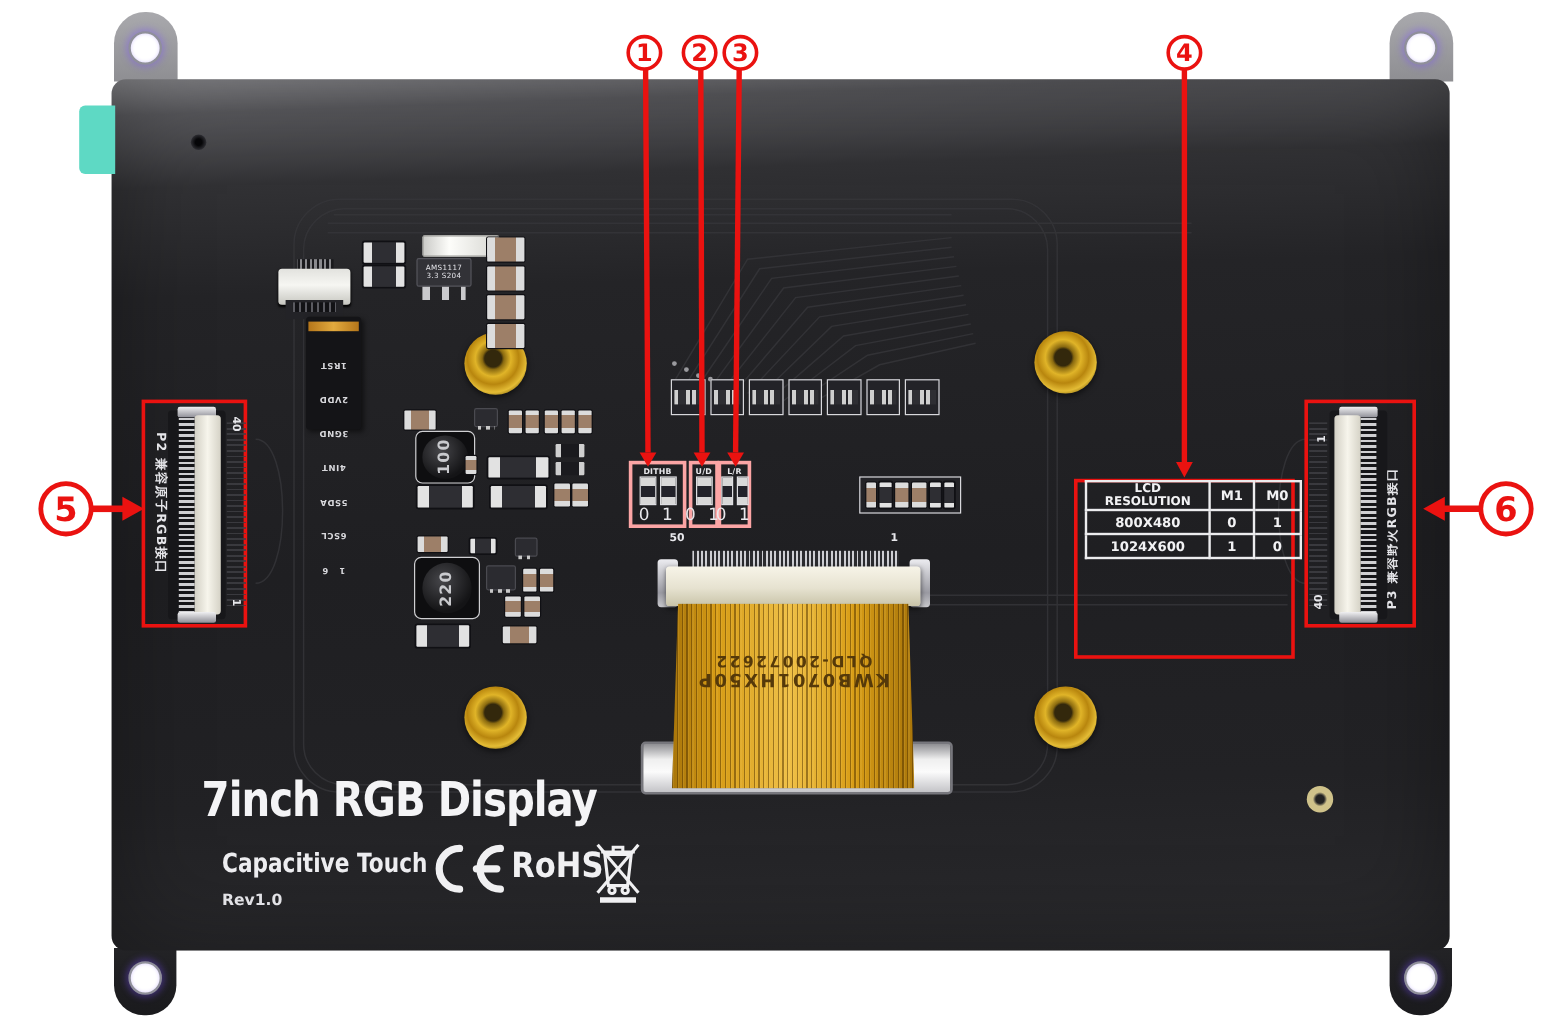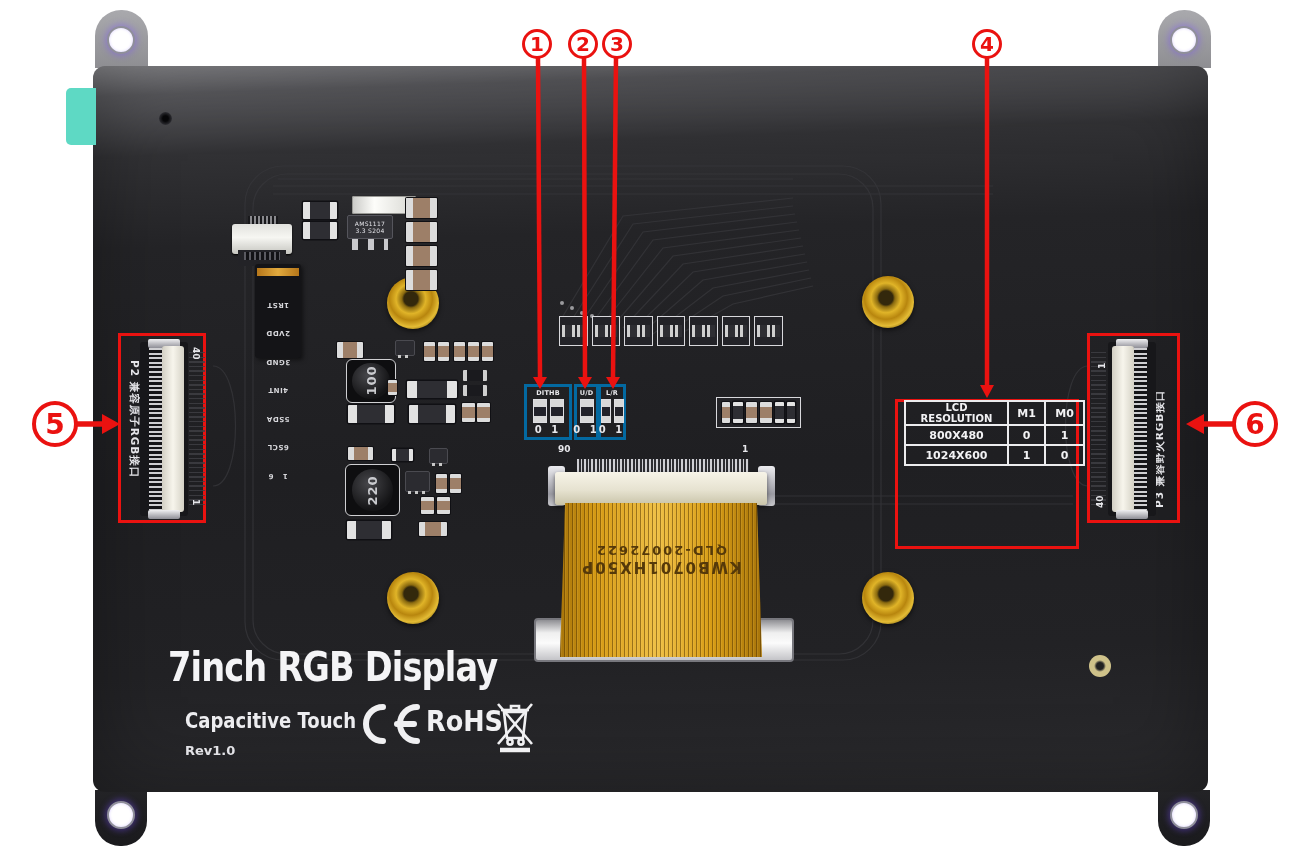--- a/index.html
+++ b/index.html
@@ -72,23 +72,23 @@
   
   .fpc40-base{background:#17171a;border-radius:3px;}
   .fpc40-act{position:absolute;top:4px;bottom:4px;width:22px;background:linear-gradient(90deg,#d2cfc4,#f7f5ec 50%,#d5d2c6);border-radius:3px;}
   .fpc40-comb{position:absolute;top:6px;bottom:6px;width:13px;background:repeating-linear-gradient(180deg,#cfcfd2 0 2px,#151518 2px 4.6px);}
   .fpc40-cap{position:absolute;height:9px;width:32px;left:8px;background:linear-gradient(#f0f0f2,#8e8e96);border-radius:2px;}
   .fanout{background:repeating-linear-gradient(180deg,#404045 0 1.4px,transparent 1.4px 4.6px);opacity:.8;}
   .vlabel{position:absolute;white-space:nowrap;font-weight:bold;color:#e6e6ea;transform-origin:0 0;}
 
   
   .redbox{border:3.5px solid #ea1210;}
-  .jbox{border:3px solid #0369a1;display:flex;flex-direction:column;align-items:center;justify-content:space-between;padding:2px 1px;}
+  .jbox{border:3px solid #fca5a5;display:flex;flex-direction:column;align-items:center;justify-content:space-between;padding:2px 1px;}
   .jlabel{font-size:6.5px;font-weight:bold;color:#e8e8ec;letter-spacing:.2px;white-space:nowrap;}
-  .jnums{font-size:10px;font-weight:bold;color:#e8e8ec;letter-spacing:3px;white-space:nowrap;}
+  .jnums{font-size:14px;font-weight:normal;color:#e8e8ec;letter-spacing:3px;white-space:nowrap;}
   .jpads{display:flex;gap:3px;}
   .jpad{width:12px;height:22px;border:1.5px solid #dedee2;
     background:linear-gradient(0deg,#d8d8d8 0 6px,#22222a 6px 15px,#d8d8d8 15px);}
   .jpad.slim{width:8px;}
 
   
   table.sk{border-collapse:collapse;}
   table.sk td,table.sk th{border:2px solid #ececee;color:#f2f2f4;font-weight:bold;text-align:center;
     padding:0 2px;font-size:11px;height:18px;background:transparent;font-family:"DejaVu Sans","Liberation Sans",sans-serif;}
   table.sk th.wide{font-size:10px;letter-spacing:0;}
@@ -244,21 +244,21 @@
 
   <div class="abs c-outline" style="left:716px;top:397px;width:85px;height:31px;display:flex;gap:3px;padding:4px 5px;">
     <div class="c-cap-v" style="width:10px;"></div>
     <div class="c-res" style="width:12px;background:linear-gradient(0deg,#e2e2e2 0 20%,#2e2e33 20% 80%,#e2e2e2 80%);"></div>
     <div class="c-cap-v" style="width:13px;"></div>
     <div class="c-cap-v" style="width:15px;"></div>
     <div class="c-res" style="width:11px;background:linear-gradient(0deg,#e2e2e2 0 20%,#2e2e33 20% 80%,#e2e2e2 80%);"></div>
     <div class="c-res" style="width:10px;background:linear-gradient(0deg,#e2e2e2 0 20%,#2e2e33 20% 80%,#e2e2e2 80%);"></div>
   </div>
 
-  <div class="abs silk" style="left:558px;top:444px;">90</div>
+  <div class="abs silk" style="left:558px;top:444px;">50</div>
   <div class="abs silk" style="left:742px;top:444px;">1</div>
   <div class="abs lcd-pins" style="left:577px;top:459px;width:172px;height:17px;"></div>
   <div class="abs lcd-clip" style="left:548px;top:466px;width:17px;height:40px;"></div>
   <div class="abs lcd-clip" style="left:758px;top:466px;width:17px;height:40px;"></div>
   <div class="abs lcd-body" style="left:555px;top:472px;width:212px;height:33px;"></div>
   <div class="abs slot" style="left:534px;top:618px;width:260px;height:44px;"></div>
   <div class="abs fpc" style="left:560px;top:503px;width:202px;height:154px;">
     <div class="abs fpc-text" style="left:18px;top:40px;width:166px;">
       <div style="font-size:15px;">KWB0701HX50P</div>
       <div style="font-size:13px;">QLD-20072622</div>

